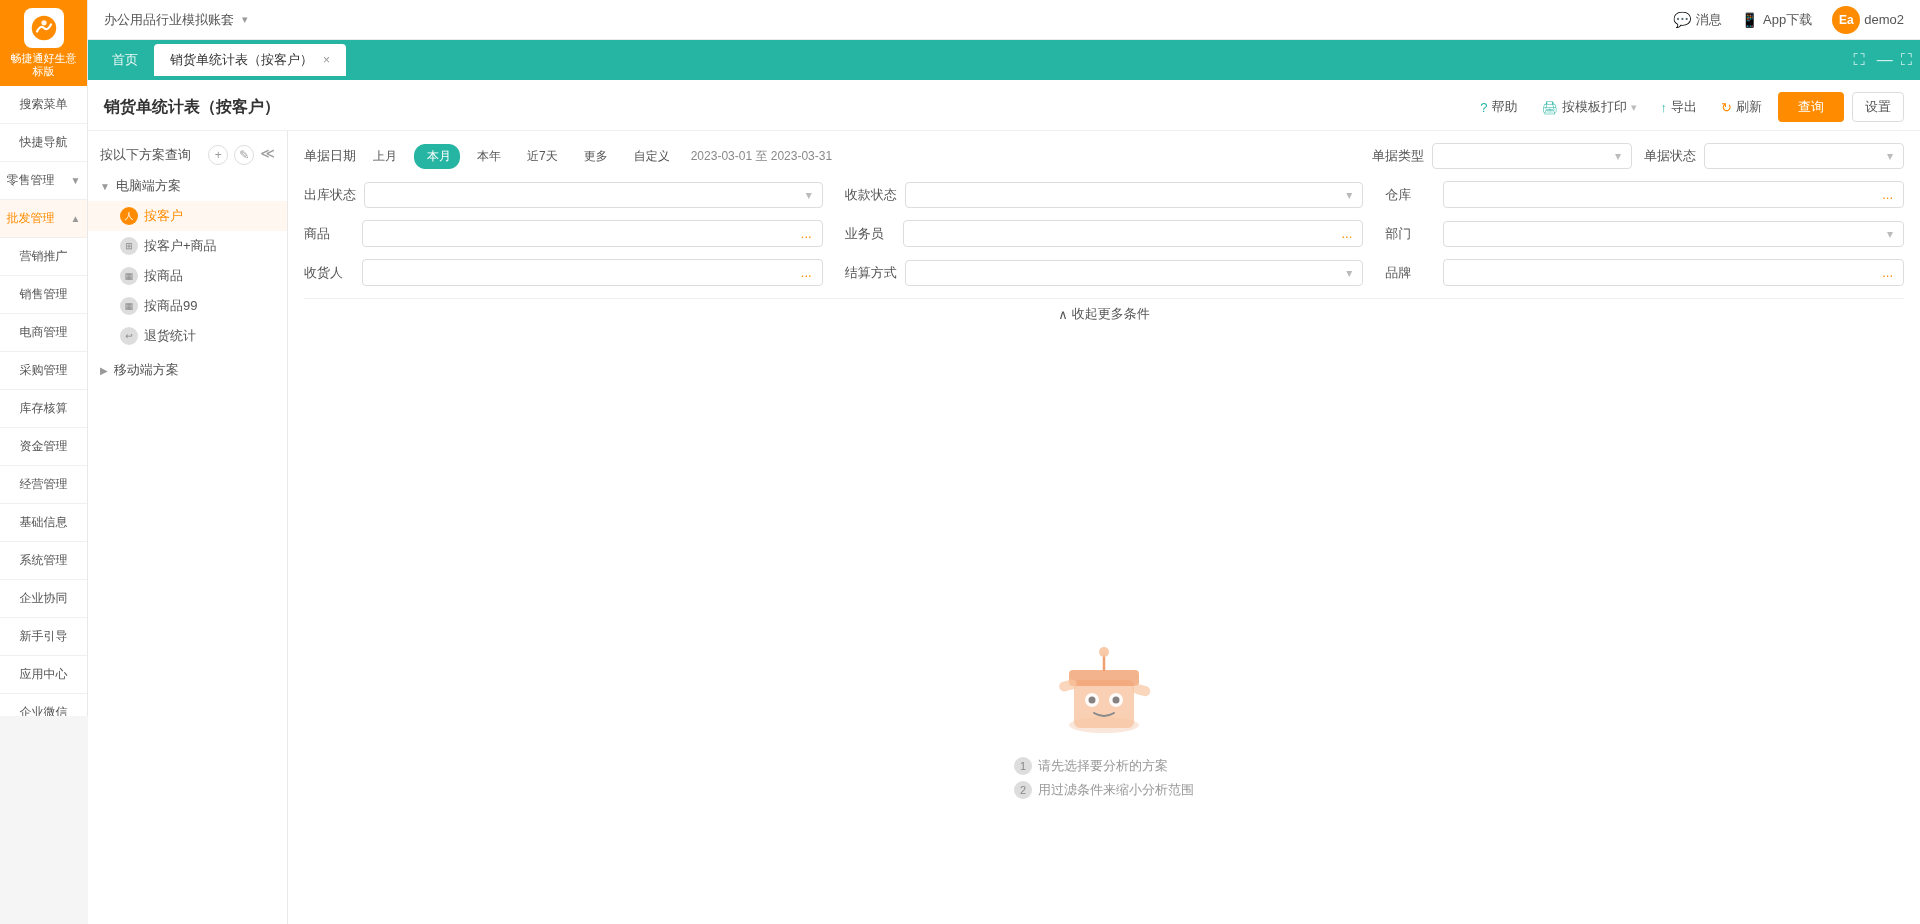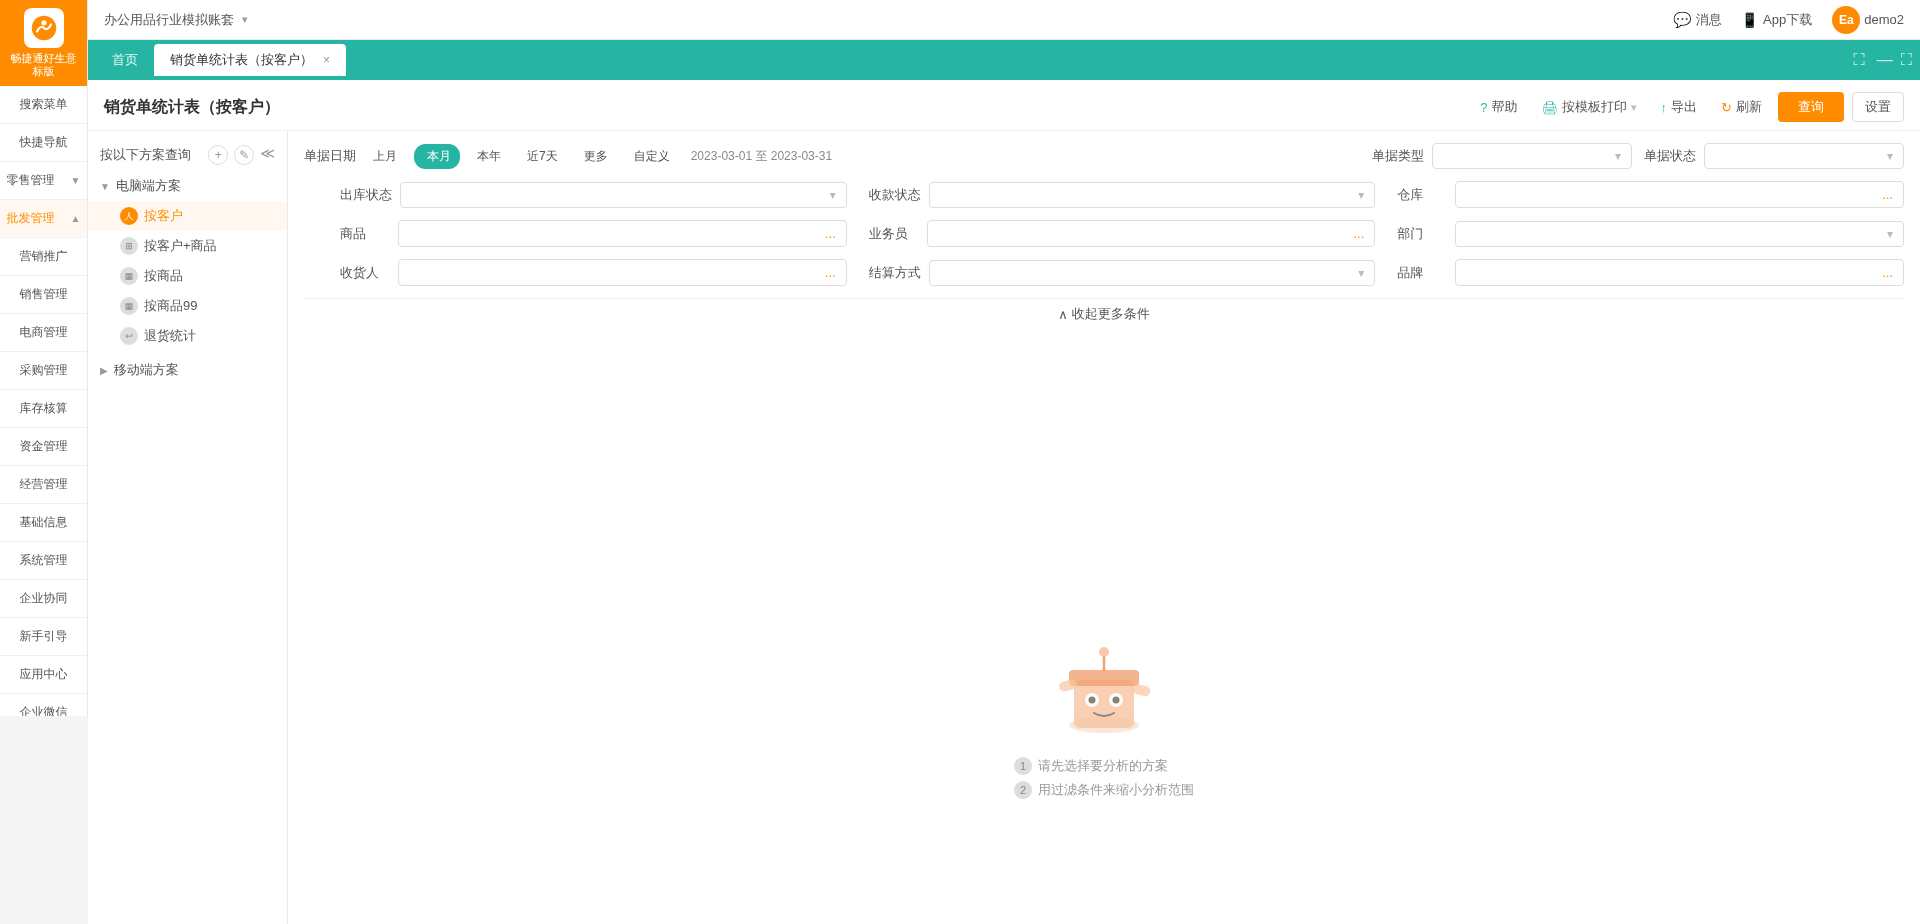--- a/index.html
+++ b/index.html
@@ -80,21 +80,21 @@
     .date-filter { display: flex; align-items: center; gap: 8px; }
     .date-btn { padding: 3px 8px; border-radius: 3px; font-size: 12px; cursor: pointer; color: #555; border: 1px solid transparent; }
     .date-btn.active { background: #26b5a3; color: #fff; border-color: #26b5a3; border-radius: 11px; padding-left: 12px; }
     .date-range { font-size: 12px; color: #888; margin-left: 4px; }
 
     
     .filter-select { display: flex; align-items: center; border: 1px solid #ddd; border-radius: 4px; padding: 5px 10px; background: #fff; cursor: pointer; min-width: 120px; gap: 8px; }
     .filter-select .select-text { flex: 1; font-size: 13px; color: #999; }
     .filter-select .select-arrow { color: #bbb; font-size: 12px; }
 
-    .filter-row-full { display: grid; grid-template-columns: 1fr 1fr 1fr; gap: 22px; margin-bottom: 12px; margin-left: 36px; }
+    .filter-row-full { display: grid; grid-template-columns: 1fr 1fr 1fr; gap: 22px; margin-bottom: 12px; }
     .filter-cell { display: flex; align-items: center; gap: 8px; }
     .filter-cell-label { color: #555; font-size: 13px; white-space: nowrap; min-width: 50px; }
     .filter-cell-input { flex: 1; display: flex; align-items: center; border: 1px solid #ddd; border-radius: 4px; padding: 5px 10px; background: #fff; cursor: pointer; gap: 8px; }
     .filter-cell-input .placeholder { flex: 1; font-size: 13px; color: #999; }
     .filter-cell-input .arrow { color: #bbb; font-size: 12px; }
     .filter-cell-input .more { color: #ff8c00; font-size: 13px; }
 
     .collapse-more { display: flex; align-items: center; justify-content: center; padding: 6px; color: #555; font-size: 13px; cursor: pointer; border-top: 1px solid #f0f0f0; gap: 4px; }
 
     

